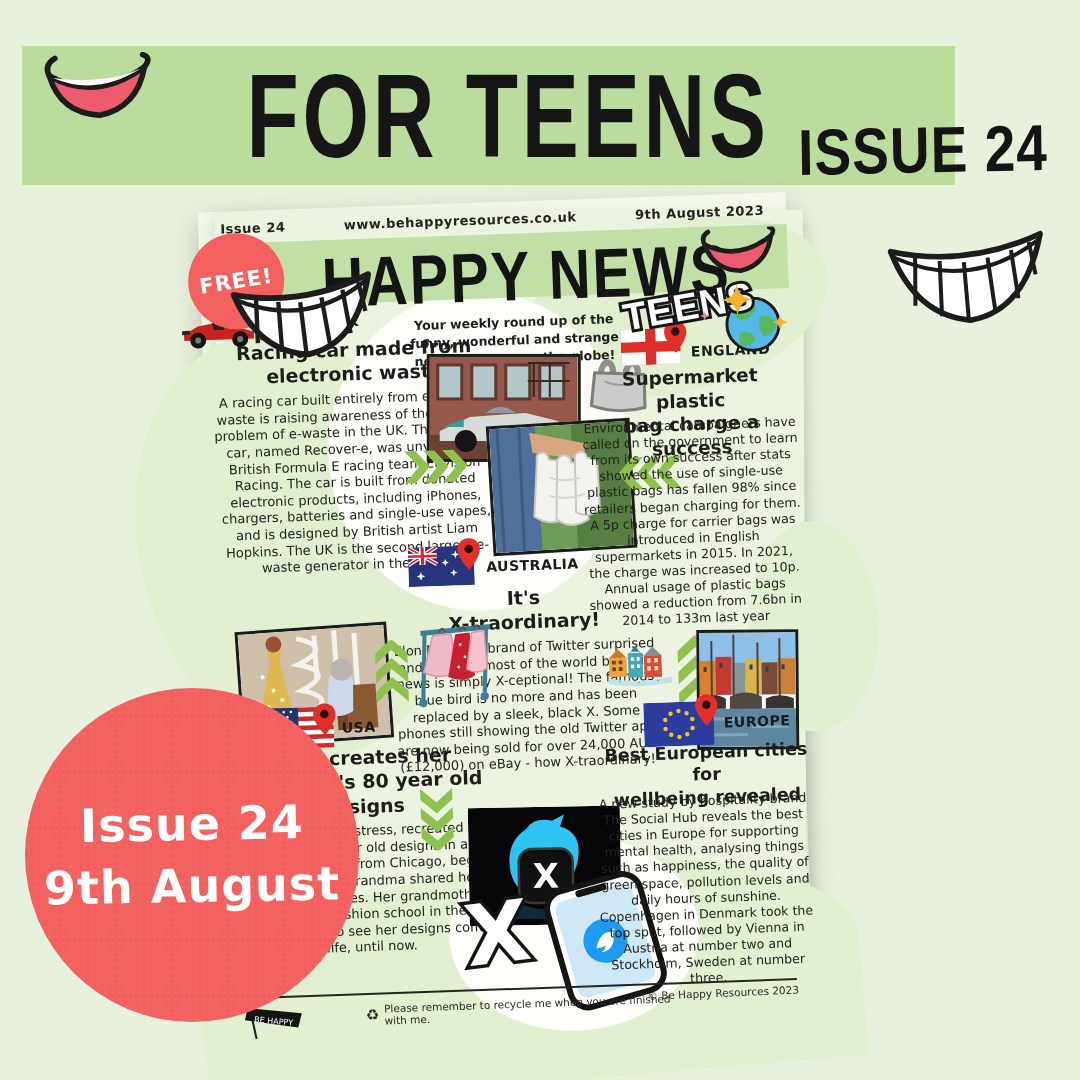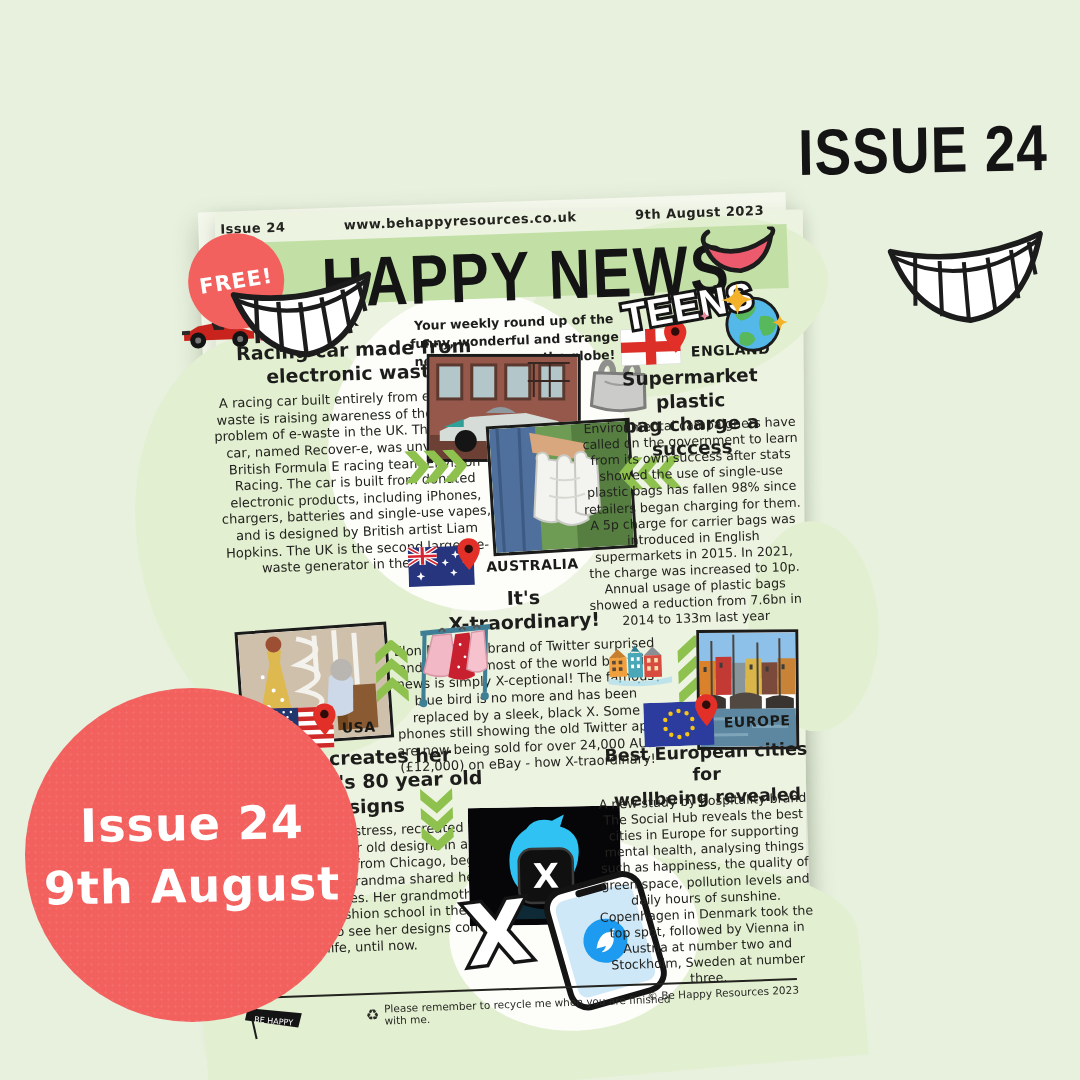--- a/index.html
+++ b/index.html
@@ -67,20 +67,29 @@
   .issue-circle div{color:#fff;font-weight:800;font-size:46px;line-height:1.35;transform:rotate(-1deg);
     font-family:"DejaVu Sans",sans-serif;letter-spacing:1px;}
 
   .chev path{fill:#8fc14f;}
 </style>
 </head>
 <body>
 
 <div class="stage">
 
+  <div class="top-banner">
+    <svg class="banner-smile" viewBox="0 0 120 95">
+      <path d="M10,24 Q60,52 112,14 Q104,58 64,66 Q22,64 10,24 Z" fill="#ec5a6d" stroke="#1c1c1c" stroke-width="6" stroke-linejoin="round"></path>
+      <path d="M10,24 Q4,12 16,5" fill="none" stroke="#1c1c1c" stroke-width="6" stroke-linecap="round"></path>
+      <path d="M112,14 Q120,4 110,1" fill="none" stroke="#1c1c1c" stroke-width="6" stroke-linecap="round"></path>
+      <path d="M14,26 Q60,46 108,16 Q70,34 14,26 Z" fill="#fff" stroke="none"></path>
+    </svg>
+    <div class="for-teens">FOR TEENS</div>
+  </div>
   <div class="issue-label">ISSUE 24</div>
 
   <svg class="big-teeth" viewBox="0 0 200 130">
     <path d="M6,30 Q100,58 194,24 Q168,118 98,124 Q30,112 6,30 Z" fill="#fff" stroke="#1c1c1c" stroke-width="7" stroke-linejoin="round"></path>
     <path d="M10,38 Q100,88 190,32" fill="none" stroke="#1c1c1c" stroke-width="5"></path>
     <path d="M36,38 L31,100 M66,47 L63,116 M96,51 L96,122 M126,48 L130,116 M156,41 L160,102 M179,33 L184,74" stroke="#1c1c1c" stroke-width="5" fill="none"></path>
   </svg>
 
   <div class="paper">
 

